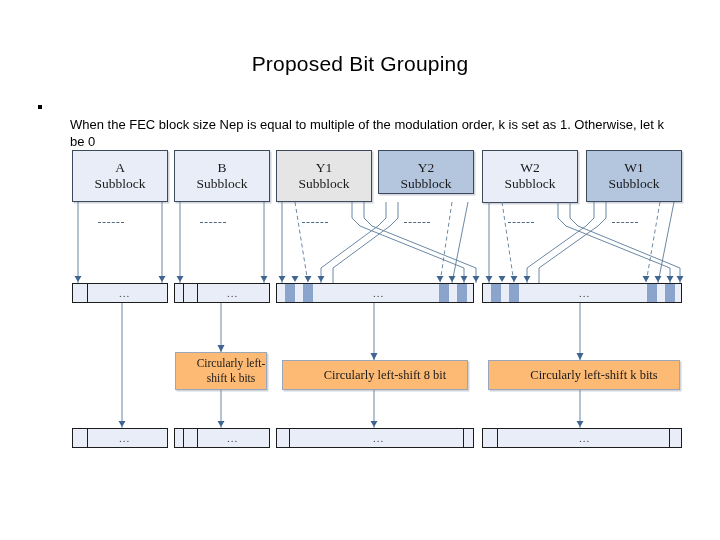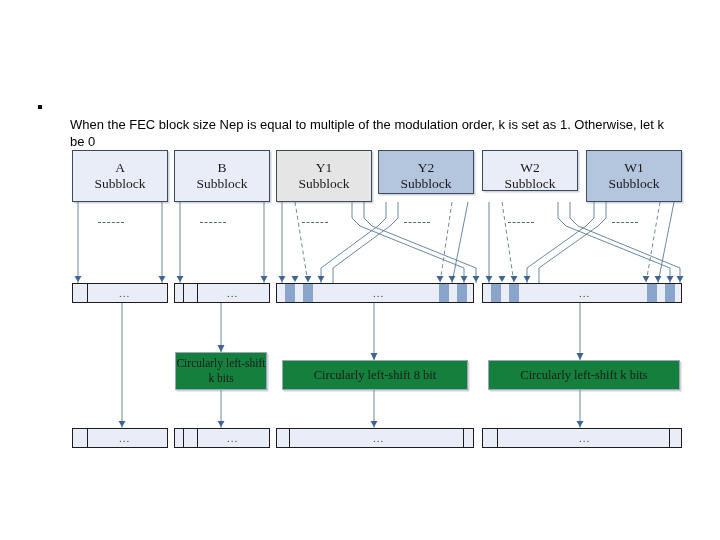--- a/index.html
+++ b/index.html
@@ -123,37 +123,39 @@
     font-size: 11px;
     color: #444;
     letter-spacing: 1px;
   }
 
   
   .shiftbox {
     position: absolute;
     box-sizing: border-box;
     border: 1px solid #9aa7bb;
-    background: #15803d;
+    background: #fdba74;
     font-family: "Liberation Serif", serif;
     font-size: 12.5px;
     color: #1a1a1a;
     text-align: center;
     display: flex;
     align-items: center;
     justify-content: center;
     line-height: 15px;
     box-shadow: 1.5px 1.5px 0 rgba(120,130,145,0.35);
+    padding-left: 20px;
   }
 </style>
 </head>
 <body>
 
 <div id="slide">
 
+  <div class="slide-title">Proposed Bit Grouping</div>
 
   <div class="bullet-row">
     <div class="bullet-mark"></div>
     <div class="bullet-text">When the FEC block size Nep is equal to multiple of the modulation order, k is set as 1. Otherwise, let k be 0</div>
   </div>
 
   <div id="subblock-layer">
       <div class="subblock" style="left: 72px; top: 150px; width: 96px; height: 52px; background: rgb(232, 237, 247);">
         <span class="sb-name">A</span>
         <span class="sb-word">Subblock</span>
@@ -163,21 +165,21 @@
         <span class="sb-word">Subblock</span>
       </div>
       <div class="subblock" style="left: 276px; top: 150px; width: 96px; height: 52px; background: #e5e5e5;">
         <span class="sb-name">Y1</span>
         <span class="sb-word">Subblock</span>
       </div>
       <div class="subblock" style="left: 378px; top: 150px; width: 96px; height: 44px; background: rgb(180, 197, 222);">
         <span class="sb-name">Y2</span>
         <span class="sb-word">Subblock</span>
       </div>
-      <div class="subblock" style="left: 482px; top: 150px; width: 96px; height: 41px; background: rgb(232, 237, 247);">
+      <div class="subblock" style="left: 482px; top: 150px; width: 96px; height: 53px; background: rgb(232, 237, 247);">
         <span class="sb-name">W2</span>
         <span class="sb-word">Subblock</span>
       </div>
       <div class="subblock" style="left: 586px; top: 150px; width: 96px; height: 52px; background: rgb(180, 197, 222);">
         <span class="sb-name">W1</span>
         <span class="sb-word">Subblock</span>
       </div>
     </div>
 
   <div id="dash-layer">

